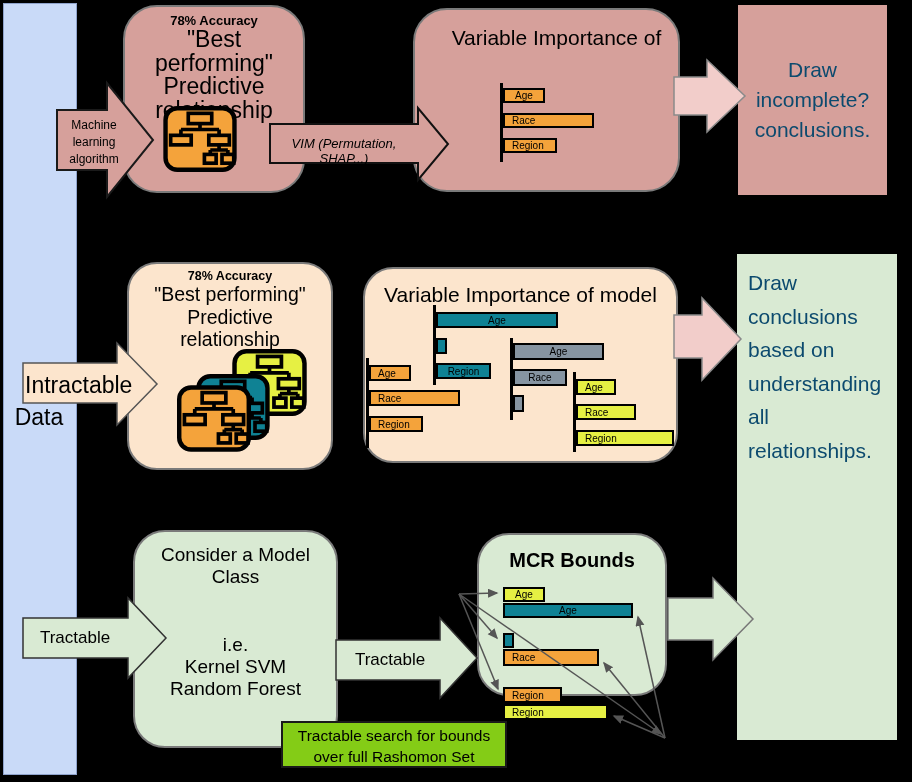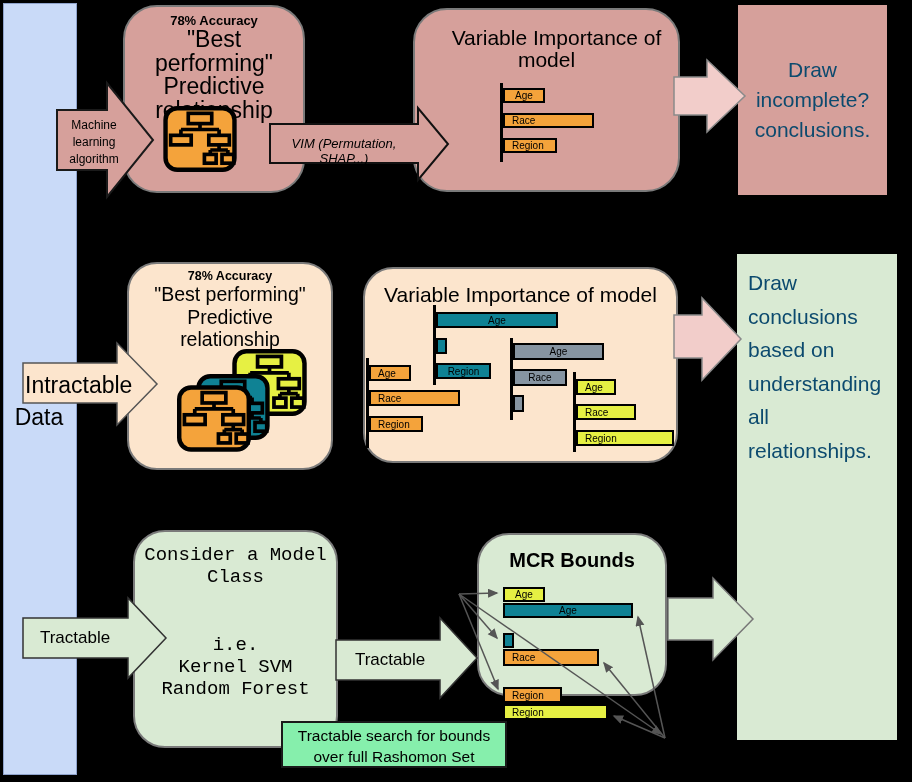--- a/index.html
+++ b/index.html
@@ -11,33 +11,33 @@
   #data-label{left:0;top:404px;width:78px;text-align:center;font-size:23px;z-index:2;}
   
   .rbox{box-sizing:border-box;border:2px solid #7a7a7a;z-index:2;}
   .pink{background:#d6a09b;}
   .peach{background:#fce5cd;}
   .green{background:#d9ead3;}
   .ctr{text-align:center;}
   .acc{font-weight:bold;font-size:13px;}
   .big{font-size:23px;line-height:23.5px;}
   .med{font-size:19.5px;line-height:22.5px;}
-  .mline{line-height:22.4px;min-height:22.4px;font-size:19px;font-family:Liberation Mono, monospace;}
+  .mline{line-height:22.4px;min-height:22.4px;font-size:19px;}
   .slate{color:#0c4a6e;}
   
   .axis{position:absolute;width:3px;background:#000;}
   .bar{position:absolute;border:2px solid #000;box-sizing:border-box;display:flex;align-items:center;font-size:10px;overflow:hidden;white-space:nowrap;}
   .chart{position:absolute;left:0;top:0;width:0;height:0;z-index:3;}
   
   .arrow{position:absolute;z-index:4;overflow:visible;}
   .arrow-label{position:absolute;z-index:5;text-align:center;}
   
   .tree{position:absolute;z-index:3;}
   #connector-svg{position:absolute;left:0;top:0;width:912px;height:782px;z-index:5;pointer-events:none;}
-  #rashomon-note{left:281px;top:721px;width:226px;height:47px;background:#86efac;border:2px solid #1a1a1a;
+  #rashomon-note{left:281px;top:721px;width:226px;height:47px;background:#84cc16;border:2px solid #1a1a1a;
      box-sizing:border-box;z-index:6;text-align:center;font-size:15.5px;line-height:21px;padding-top:2px;}
 </style>
 </head>
 <body>
 
 <div id="page">
 
   <div class="abs" id="data-bar"></div>
   <div class="abs" id="data-label">Data</div>
 
@@ -69,21 +69,20 @@
     </g>
   </svg>
 
   <svg class="arrow" style="left:270px;top:108px" width="178" height="72" viewBox="0 0 178 72">
     <polygon points="0,16 148,16 148,0 178,36 148,72 148,55 0,55" fill="#d6a09b" stroke="#111" stroke-width="2"></polygon>
   </svg>
   <div class="arrow-label" style="left:272px;top:136px;width:144px;font-size:13px;font-style:italic;">VIM (Permutation, SHAP...)</div>
 
   <div class="abs rbox pink ctr" style="left:413px;top:8px;width:267px;height:184px;border-radius:34px;padding-top:17px;">
     <div style="font-size:21px;line-height:22px;padding-left:20px;">Variable Importance of</div>
-    <div style="font-size:21px;line-height:22px;">model</div>
   </div>
   <div class="chart">
       <div class="axis" style="left: 500px; top: 83px; height: 79px;"></div>
       <div class="bar" style="left: 503px; top: 88px; width: 42px; height: 15px; background: rgb(244, 163, 59); justify-content: center;">
         <span>Age</span>
       </div>
       <div class="bar" style="left: 503px; top: 113px; width: 91px; height: 15px; background: rgb(244, 163, 59); padding-left: 7px;">
         <span>Race</span>
       </div>
       <div class="bar" style="left: 503px; top: 138px; width: 54px; height: 15px; background: rgb(244, 163, 59); padding-left: 7px;">

